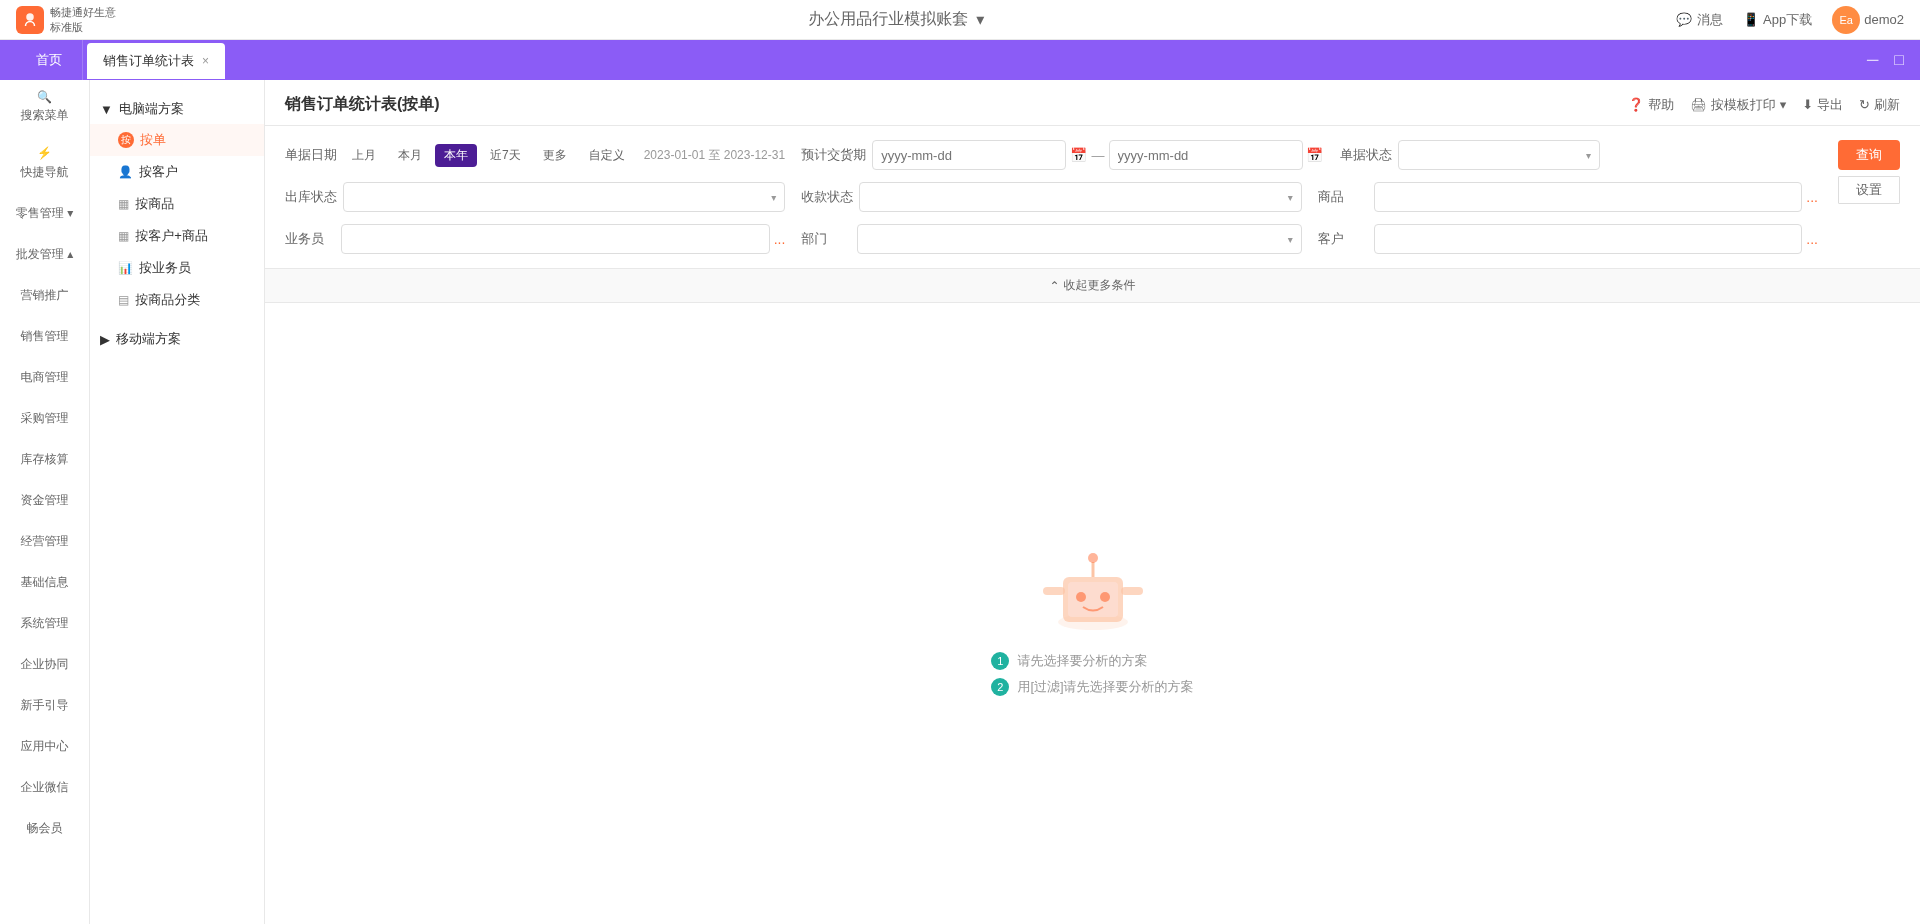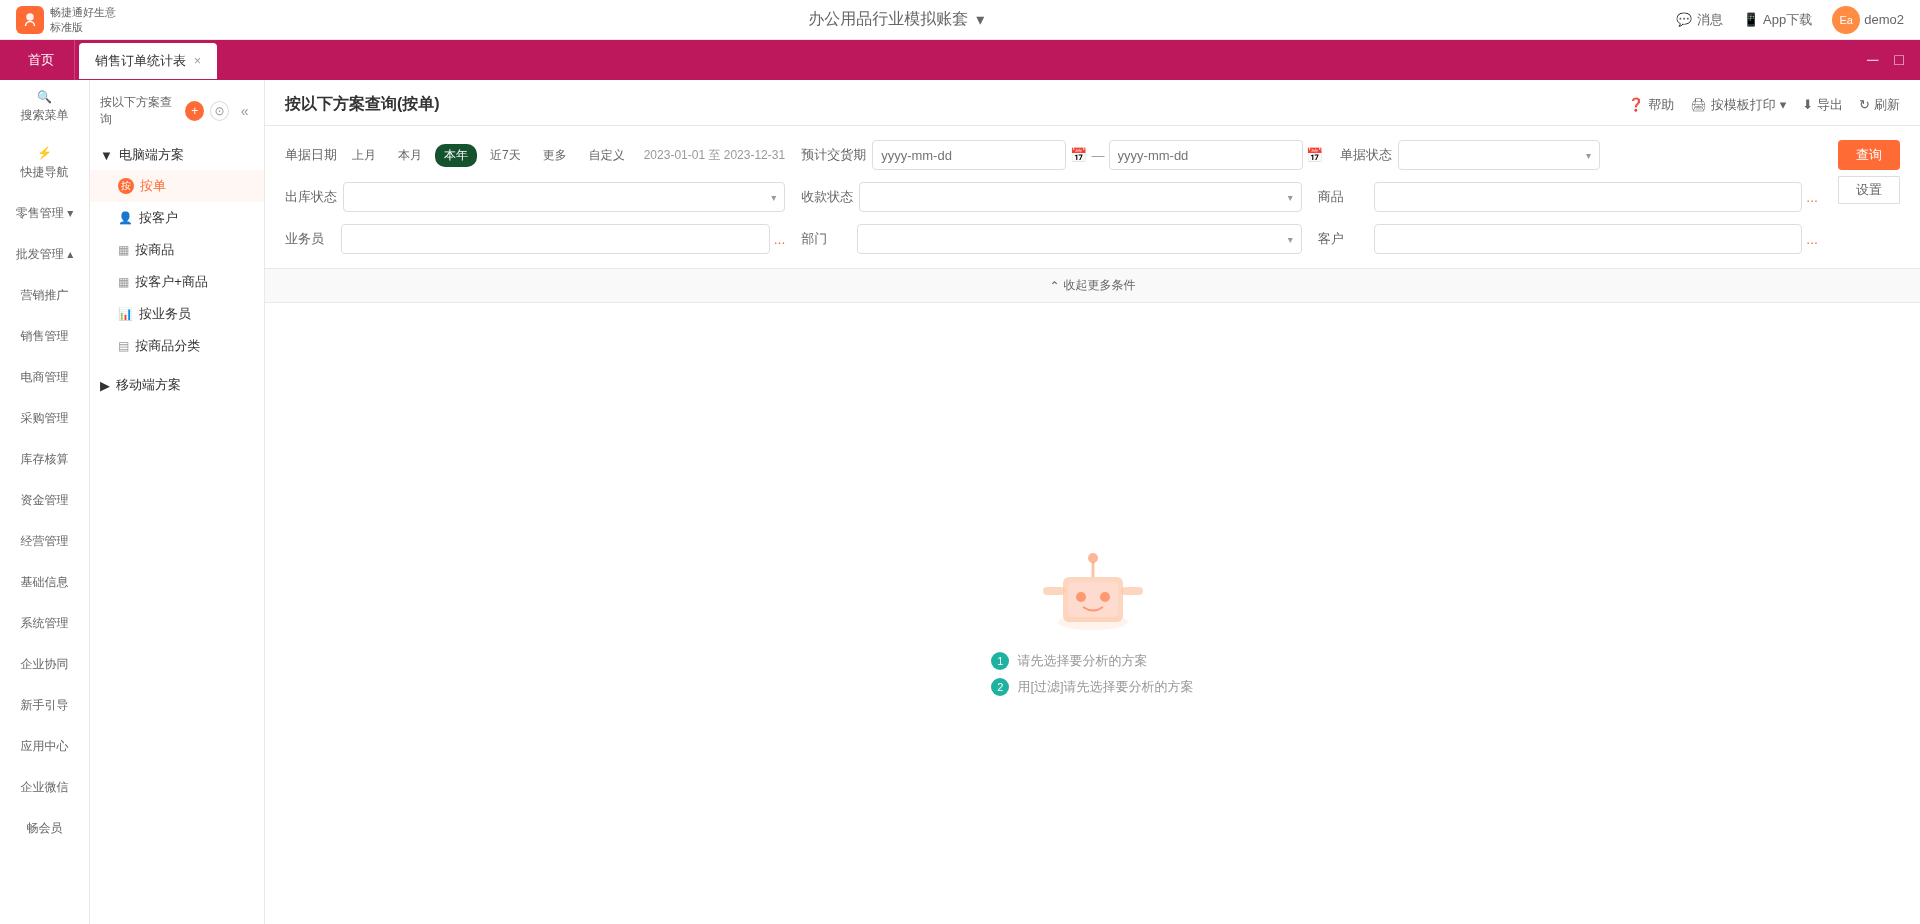--- a/index.html
+++ b/index.html
@@ -23,24 +23,24 @@
     .logo-icon { width: 28px; height: 28px; background: #ff6b35; border-radius: 6px; display: flex; align-items: center; justify-content: center; color: #fff; font-size: 12px; font-weight: bold; }
     .logo-text { font-size: 11px; color: #666; line-height: 1.3; }
     .topbar-center { display: flex; align-items: center; gap: 8px; color: #666; font-size: 16px; }
     .topbar-right { display: flex; align-items: center; gap: 20px; color: #666; font-size: 13px; }
     .topbar-right-item { display: flex; align-items: center; gap: 4px; cursor: pointer; }
     .user-avatar { width: 28px; height: 28px; border-radius: 50%; background: #ff8c42; display: flex; align-items: center; justify-content: center; color: #fff; font-size: 11px; overflow: hidden; }
 
     
     .tabbar {
       height: 40px;
-      background: #be185d;
-      display: flex;
-      align-items: center;
-      padding: 0 0 0 8px;
+      background: #8b5cf6;
+      display: flex;
+      align-items: center;
+      padding: 0 0 0 16px;
       position: fixed;
       top: 40px; left: 0; right: 0;
       z-index: 99;
     }
     .tab-home {
       height: 40px;
       padding: 0 20px;
       display: flex;
       align-items: center;
       color: #fff;
@@ -220,23 +220,23 @@
     .date-btns { display: flex; align-items: center; gap: 4px; }
     .date-btn {
       padding: 2px 8px;
       border-radius: 3px;
       font-size: 12px;
       cursor: pointer;
       color: #666;
       border: 1px solid transparent;
     }
     .date-btn.active {
-      background: #14532d;
+      background: #4c1d95;
       color: #fff;
-      border-radius: 10px;
+      border-radius: 4px;
     }
     .date-range-text { font-size: 12px; color: #999; margin-left: 4px; }
 
     .filter-input {
       flex: 1;
       height: 30px;
       border: 1px solid #ddd;
       border-radius: 4px;
       padding: 0 8px;
       font-size: 13px;
@@ -467,32 +467,20 @@
     </div>
     <div class="sidebar-item">
       <span class="sidebar-label">畅会员</span>
     </div>
   </div>
 
   <div class="content">
     <div class="content-inner">
 
       <div class="left-panel">
-        <div class="left-panel-header">
-          <span>按以下方案查询</span>
-          <div class="panel-icon-btn">
-            <span>+</span>
-          </div>
-          <div class="panel-icon-circle">
-            <span>⊙</span>
-          </div>
-          <div class="panel-collapse">
-            <span>«</span>
-          </div>
-        </div>
 
         <div class="scheme-group">
           <div class="scheme-group-header">
             <span>▼</span>
             <span>电脑端方案</span>
           </div>
           <div class="scheme-item active">
             <span class="item-icon" style="width:16px;height:16px;border-radius:50%;background:#ff6b35;display:inline-flex;align-items:center;justify-content:center;color:#fff;font-size:10px;">按</span>
             <span>按单</span>
           </div>
@@ -522,21 +510,21 @@
           <div class="scheme-group-header">
             <span>▶</span>
             <span>移动端方案</span>
           </div>
         </div>
       </div>
 
       <div class="right-main">
 
         <div class="page-header">
-          <div class="page-title">按以下方案查询(按单)</div>
+          <div class="page-title">销售订单统计表(按单)</div>
           <div class="page-actions">
             <div class="action-btn">
               <span>❓</span>
               <span>帮助</span>
             </div>
             <div class="action-btn">
               <span>🖨</span>
               <span>按模板打印</span>
               <span>▾</span>
             </div>

